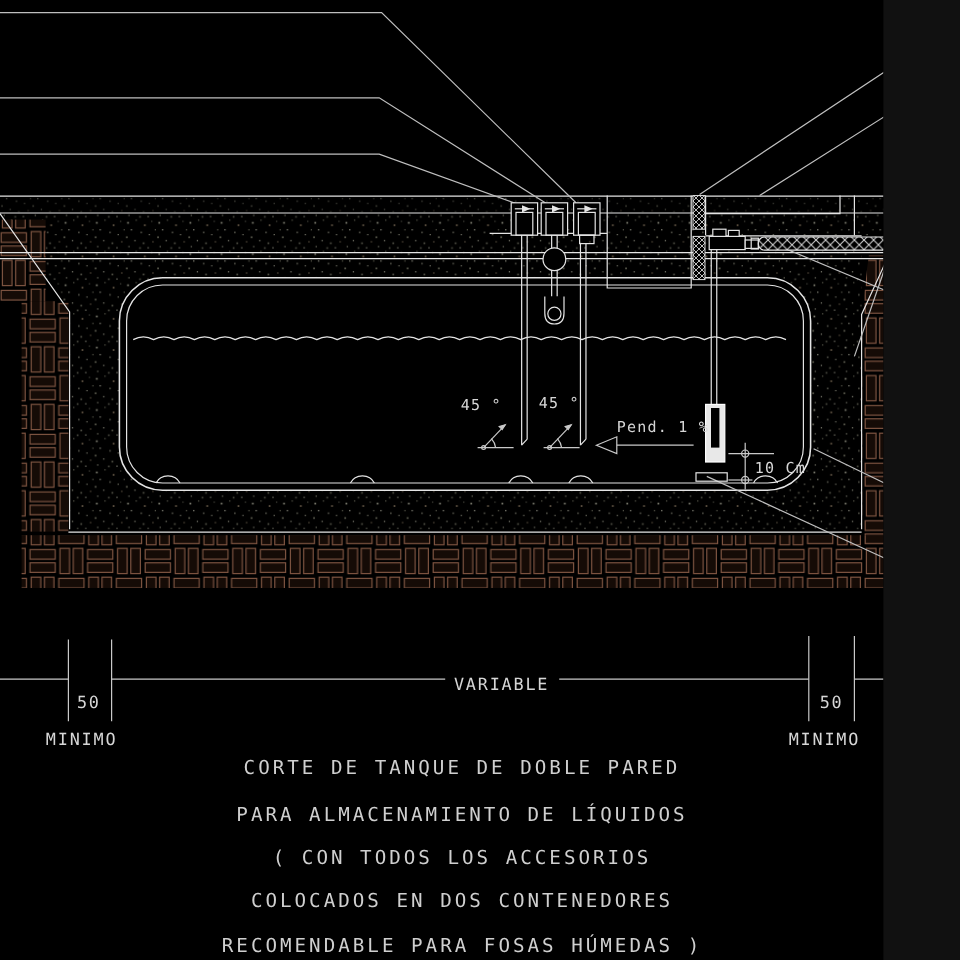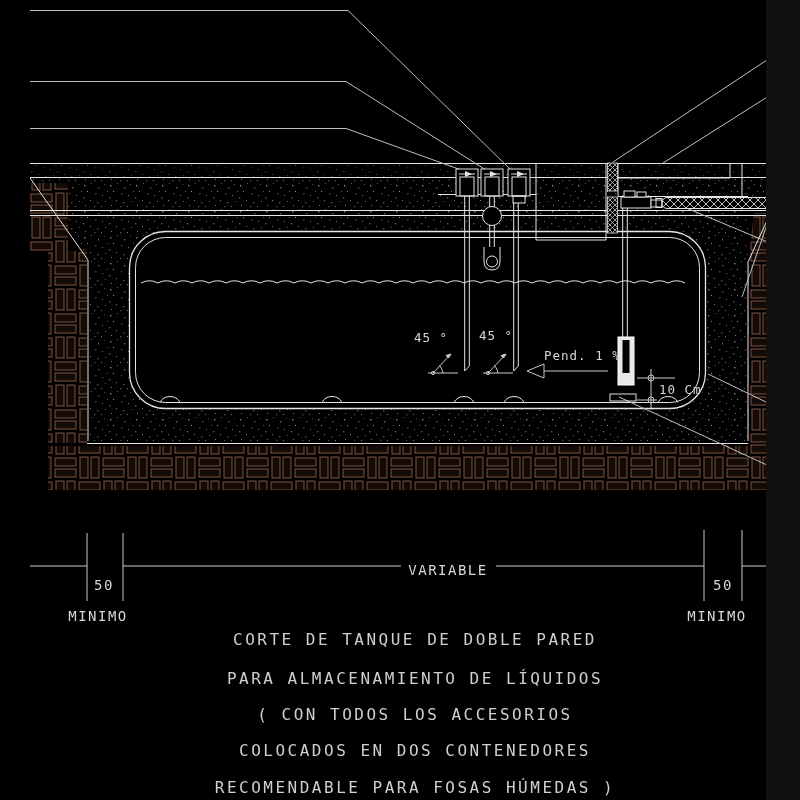--- a/index.html
+++ b/index.html
@@ -1,20 +1,20 @@
 <!DOCTYPE html>
 <html style="--background: #000000; --line: #e4e4e4; --dim_line: #c9c9c9; --text: #d6d6d6; --water: #a6906f; --brick_stroke: #7d5340; --brick_fill: #150b06;"><head>
 <meta charset="utf-8">
 <style>
   :root{
     --background:#000000; --line:#e4e4e4; --dim_line:#c9c9c9;
     --text:#d6d6d6; --water:#a6906f;
   }
   html,body{margin:0;padding:0;background:#111;}
-  .stage{width:736px;height:800px;background:var(--background);position:relative;overflow:hidden;padding-left:30px;}
+  .stage{width:736px;height:800px;background:var(--background);position:relative;overflow:hidden;}
   svg{display:block}
   .ln{stroke:var(--line);stroke-width:1;fill:none}
   .ln13{stroke:var(--line);stroke-width:1.3;fill:none}
   .ldr{stroke:#bfbfbf;stroke-width:1;fill:none}
   .dim{stroke:var(--dim_line);stroke-width:1;fill:none}
   .blk{fill:#000}
   .solid{fill:var(--line);stroke:none}
   .txt{fill:var(--text);font-family:"DejaVu Sans Mono","Liberation Mono",monospace;}
   .t-annot{font-size:12.5px;letter-spacing:1px}
   .t-dim{font-size:14px;letter-spacing:1.5px}

